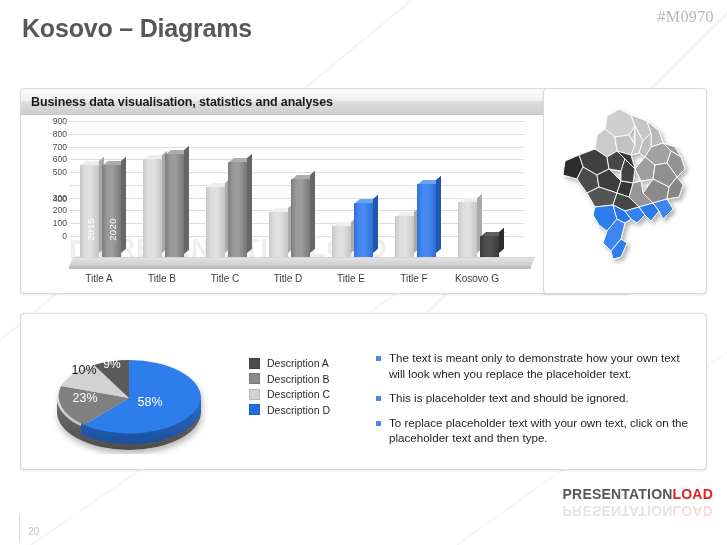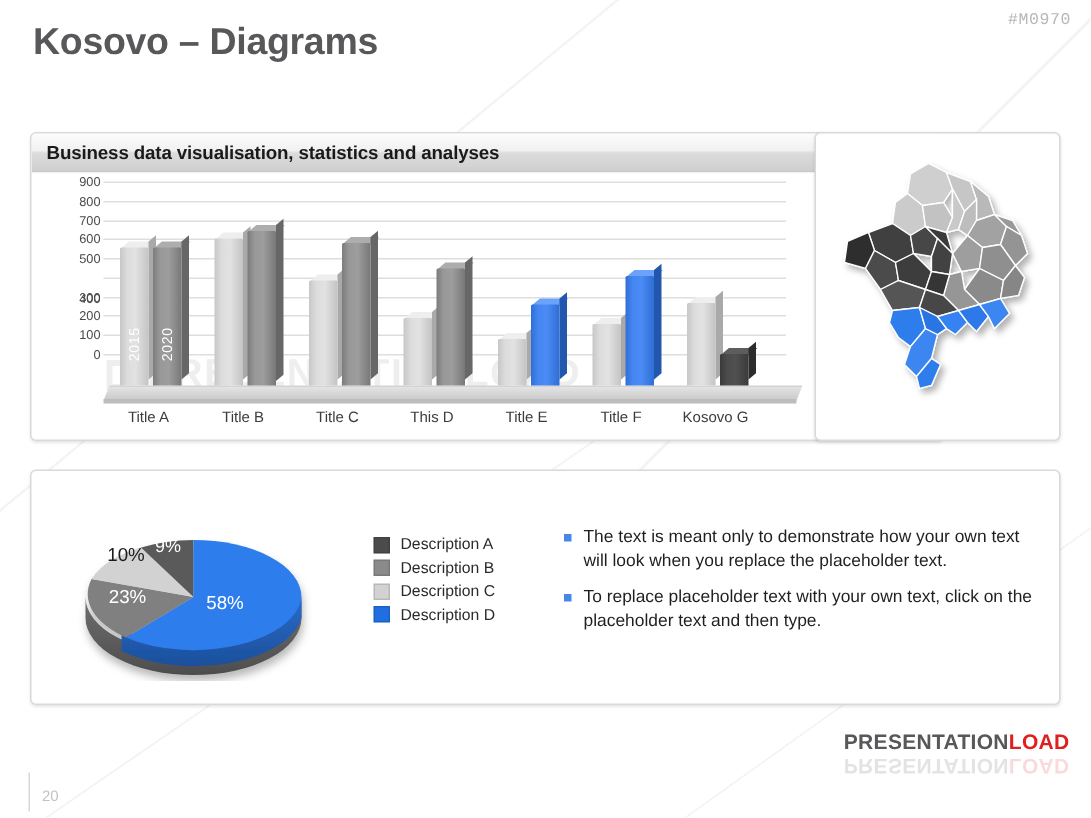--- a/index.html
+++ b/index.html
@@ -23,22 +23,22 @@
   .diag.d4 { left:380px; top:300px; width:420px; height:300px; }
 
   
   #page-title {
     position:absolute; left:22px; top:14px;
     font-size:25px; font-weight:bold; color:#58585a;
     letter-spacing:-0.2px; z-index:5;
   }
   #doc-id {
     position:absolute; right:13px; top:8px;
-    font-size:11px; color:#b6b6b8; letter-spacing:.4px; z-index:5;
-    font-family:Liberation Mono, monospace;
+    font-size:16px; color:#b6b6b8; letter-spacing:.4px; z-index:5;
+    font-family:Liberation Serif, serif;
   }
 
   
   .panel {
     position:absolute; background:#fff;
     border:1px solid #d9d9d9; border-radius:4px;
     box-shadow:0 1px 2px rgba(0,0,0,.10);
     z-index:2;
   }
   #chart-panel { left:20px; top:88px; width:609px; height:206px; overflow:hidden; }
@@ -305,21 +305,21 @@
             <span class="top"></span>
             <span class="side"></span>
             <span class="face"></span>
           </div>
         </div>
       </div>
     <div class="xlabels" id="xlabels">
         <div class="xlab" style="left: 30px;">Title A</div>
         <div class="xlab" style="left: 93px;">Title B</div>
         <div class="xlab" style="left: 156px;">Title C</div>
-        <div class="xlab" style="left: 219px;">This D</div>
+        <div class="xlab" style="left: 219px;">Title D</div>
         <div class="xlab" style="left: 282px;">Title E</div>
         <div class="xlab" style="left: 345px;">Title F</div>
         <div class="xlab" style="left: 408px;">Kosovo G</div>
       </div>
   </div>
 </div>
 
 <div class="panel" id="map-panel">
   <svg id="kosovo-map" width="140" height="185" viewBox="0 0 140 185">
     <defs>
@@ -424,20 +424,24 @@
       </div>
     </div>
 
   <div id="bullets">
       <div class="bullet">
         <span class="dot"></span>
         <span class="txt">The text is meant only to demonstrate how your own text will look when you replace the placeholder text.</span>
       </div>
       <div class="bullet">
         <span class="dot"></span>
+        <span class="txt">This is placeholder text and should be ignored.</span>
+      </div>
+      <div class="bullet">
+        <span class="dot"></span>
         <span class="txt">To replace placeholder text with your own text, click on the placeholder text and then type.</span>
       </div>
     </div>
 </div>
 
 <div id="page-num-rule"></div>
 <div id="page-num">20</div>
 
 <div id="brand">
   <div class="bt"><span class="b1">PRESENTATION</span><span class="b2">LOAD</span></div>

